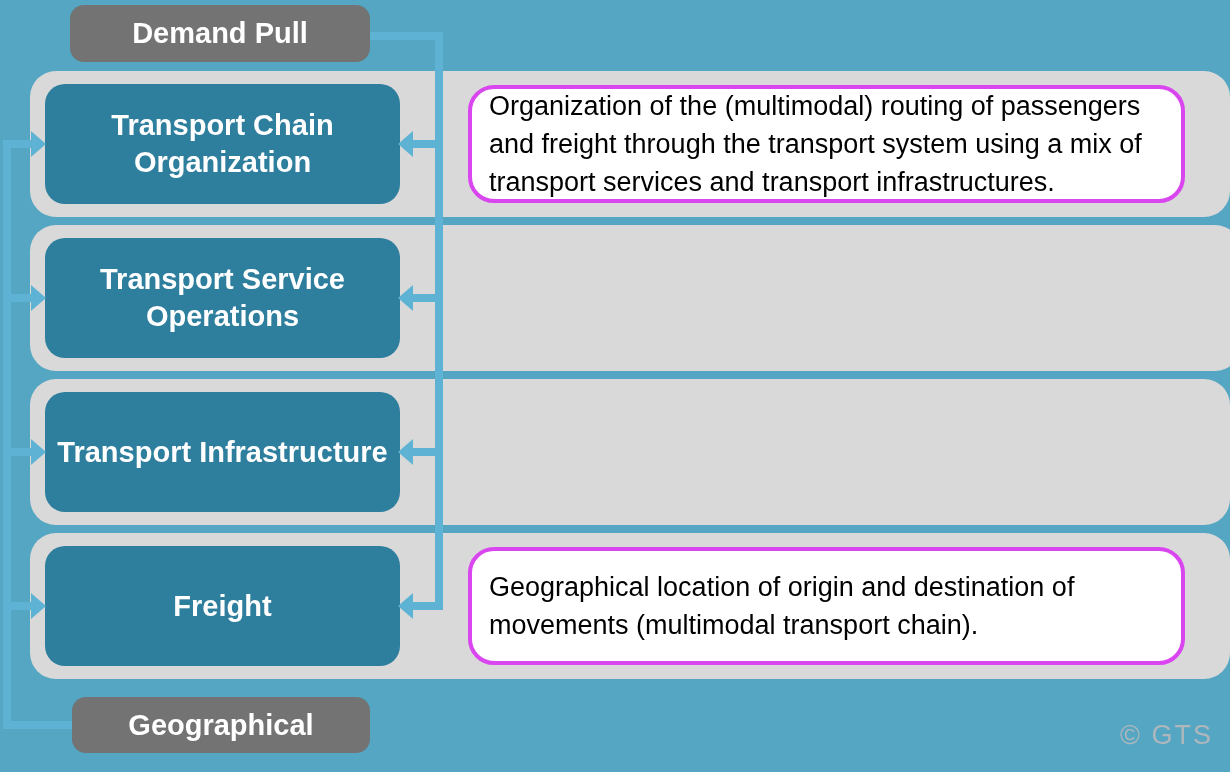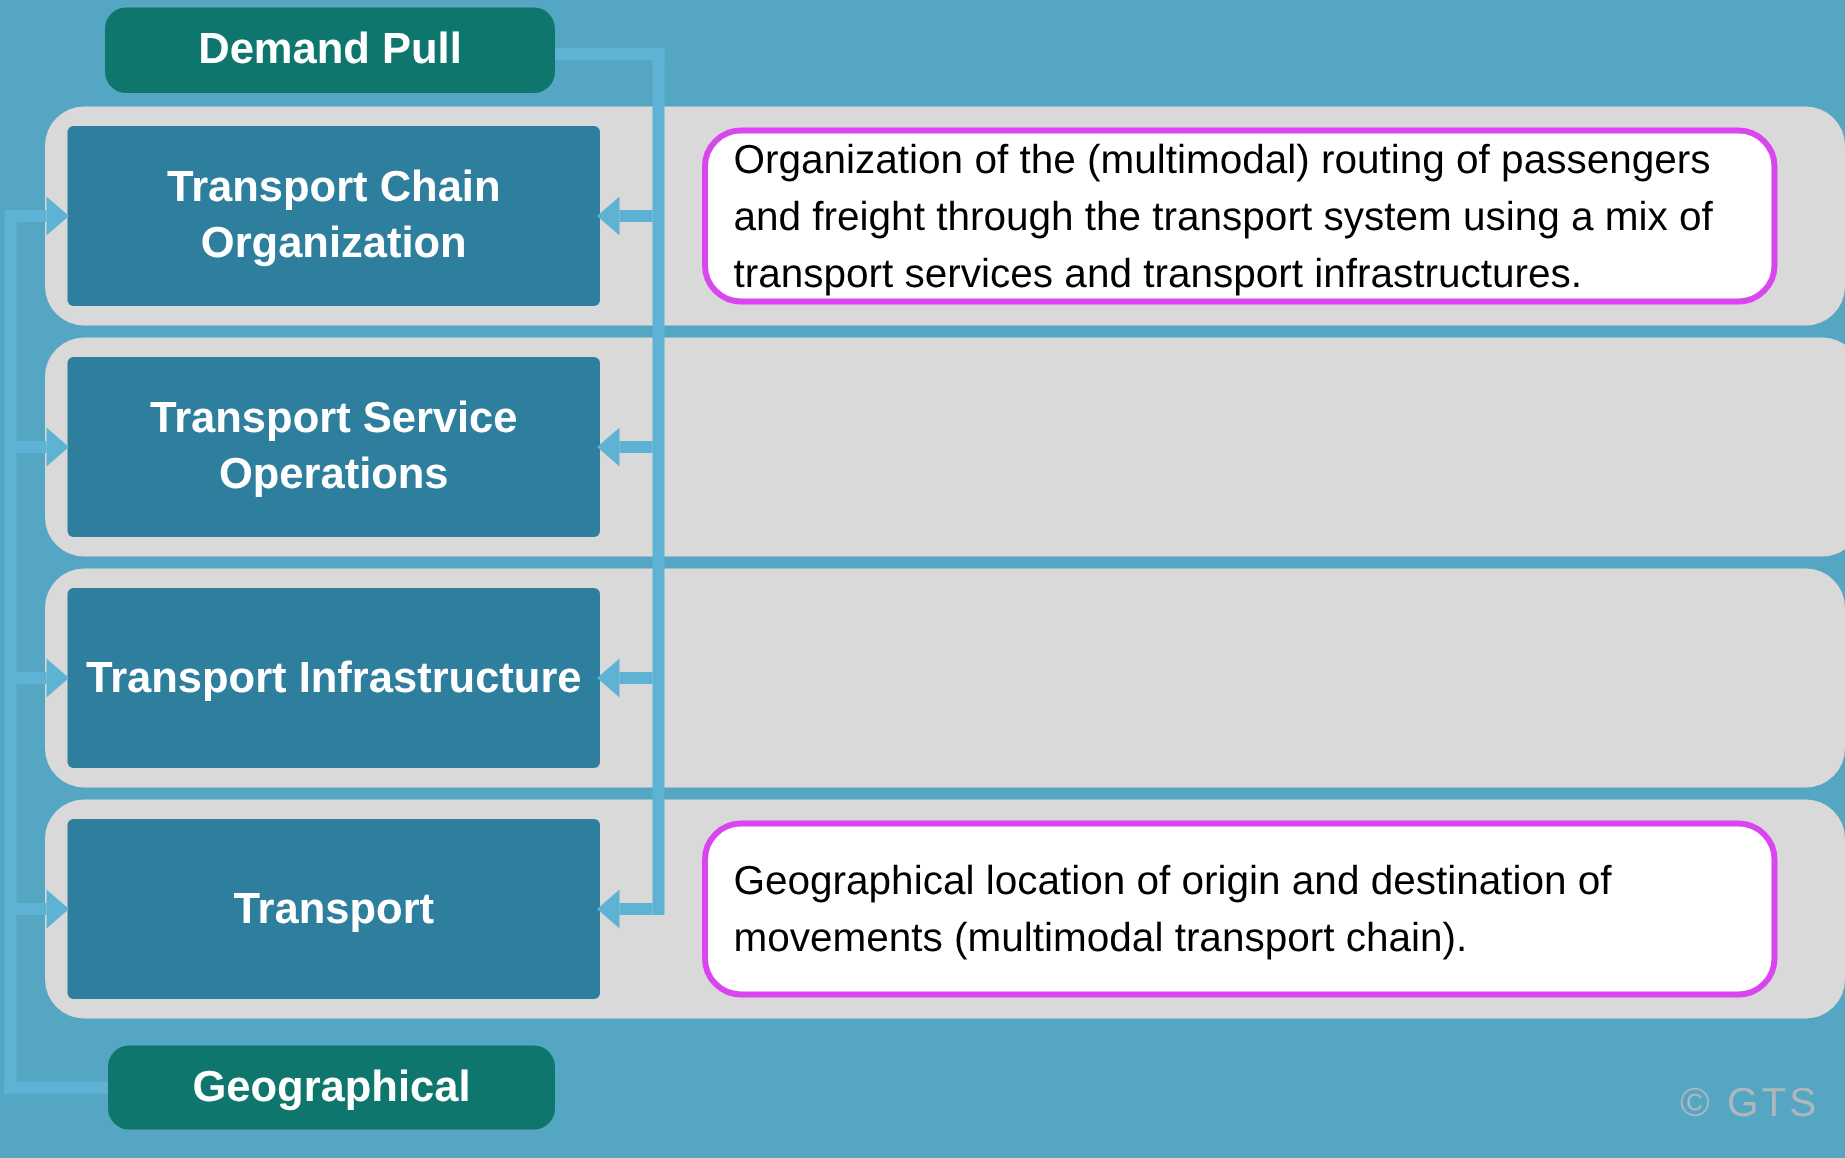--- a/index.html
+++ b/index.html
@@ -6,21 +6,21 @@
   #canvas{
     position:relative;
     width:1230px;height:772px;
     background:#54A6C3;
     overflow:hidden;
     font-family:"Liberation Sans", sans-serif;
   }
   
   .pill{
     position:absolute;
-    background:#0f766e;
+    background:#737373;
     border-radius:14px;
     color:#fff;
     font-weight:bold;
     font-size:29px;
     display:flex;align-items:center;justify-content:center;
     z-index:6;
   }
   
   .row{
     position:absolute;
@@ -28,21 +28,21 @@
     background:#D9D9D9;
     border-radius:26px;
     z-index:1;
   }
   
   .tealbox{
     position:absolute;
     left:15px;top:13px;
     width:355px;height:120px;
     background:#2E7E9D;
-    border-radius:4px;
+    border-radius:20px;
     display:flex;align-items:center;justify-content:center;
     text-align:center;
     color:#fff;font-weight:bold;
     font-size:29px;line-height:37px;
     z-index:2;
   }
   
   .descbox{
     position:absolute;
     left:438px;top:14px;
@@ -125,21 +125,21 @@
   </div>
 
   <div class="row" style="top:379px;">
     <div class="tealbox">
       <span>Transport Infrastructure</span>
     </div>
   </div>
 
   <div class="row" style="top:533px;">
     <div class="tealbox">
-      <span>Transport</span>
+      <span>Freight</span>
     </div>
     <div class="descbox">
       <p>Geographical location of origin and destination of movements (multimodal transport chain).</p>
     </div>
   </div>
 
   <div class="shaft" style="left:9px;top:140px;width:22px;"></div>
   <div class="head right" style="left:31px;top:131px;"></div>
 
   <div class="shaft" style="left:9px;top:294px;width:22px;"></div>

